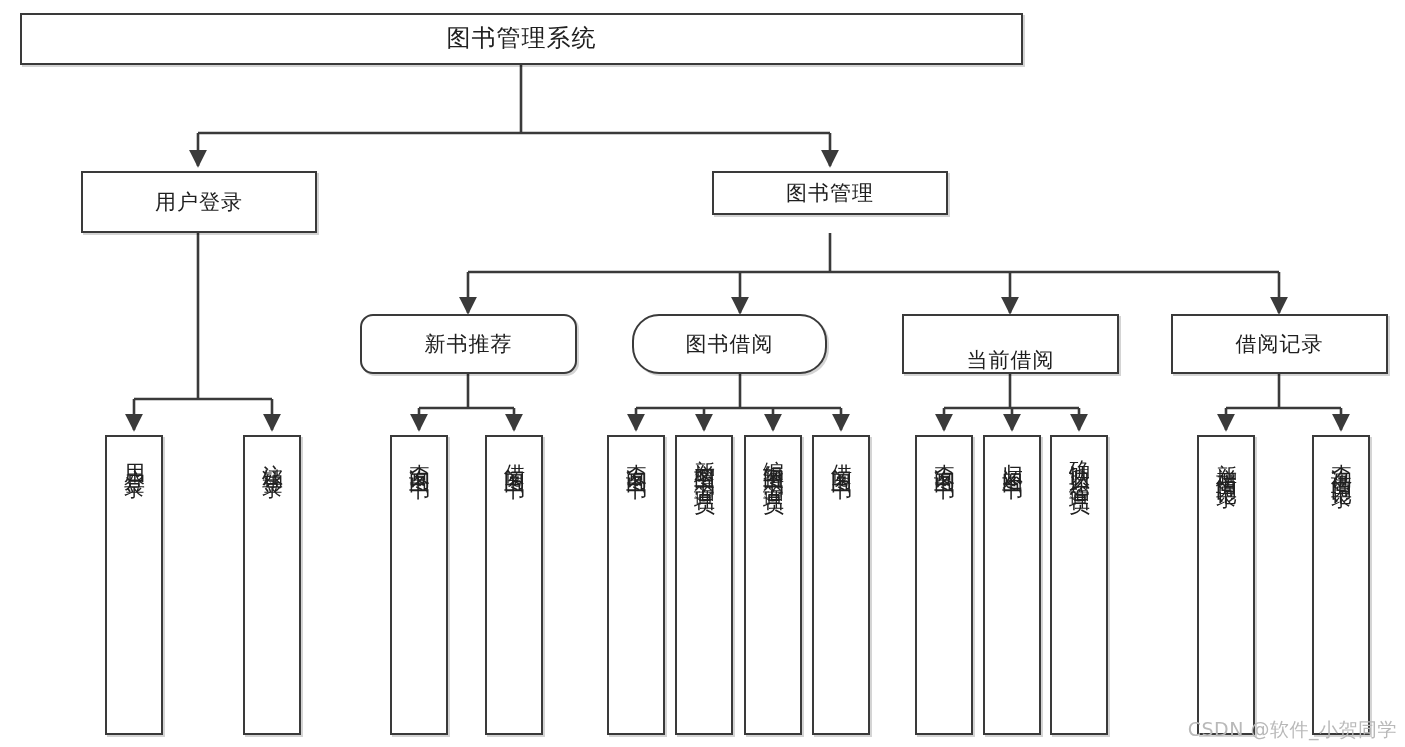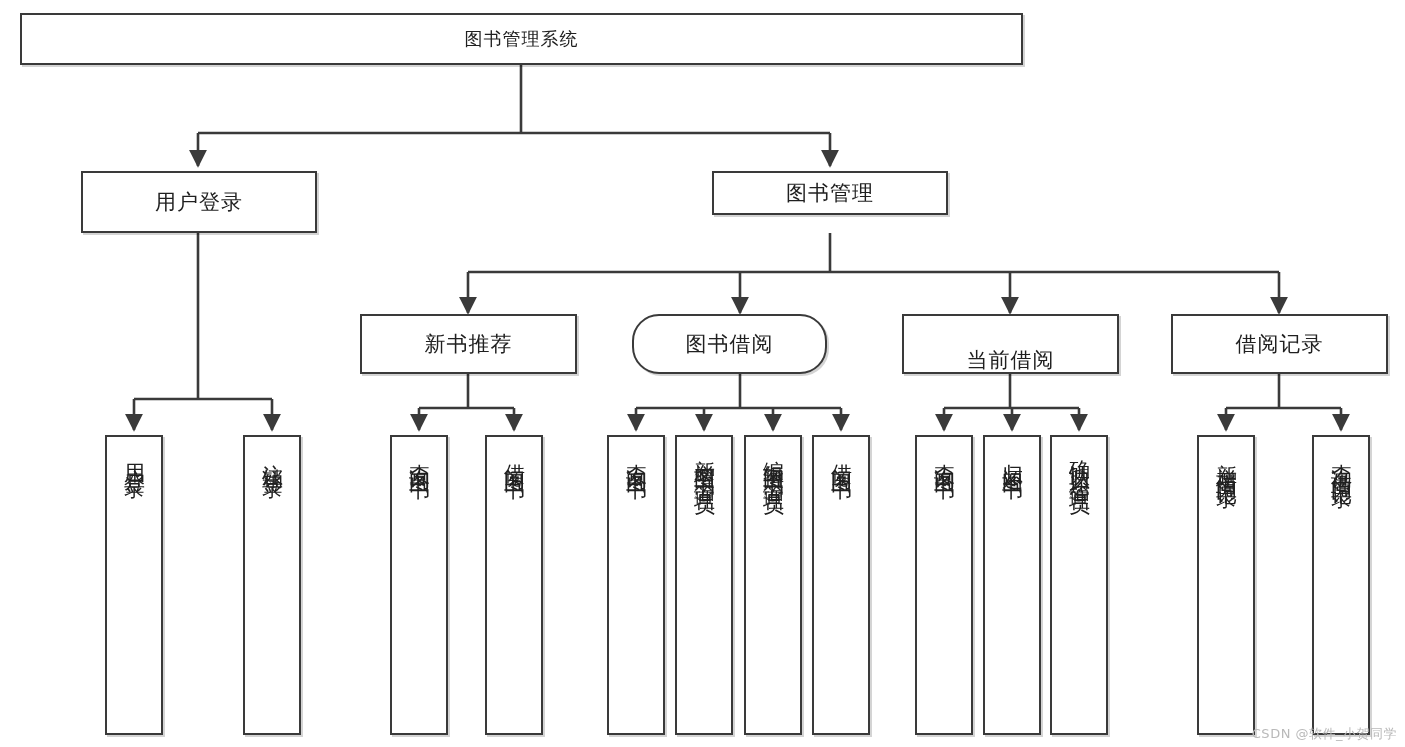--- a/index.html
+++ b/index.html
@@ -36,21 +36,21 @@
   }
   .node .label{
     font-size:21px;
     line-height:1.15;
     letter-spacing:1px;
     color:#202020;
     white-space:nowrap;
     text-align:center;
   }
   
-  .node.root .label{font-size:18px;}
+  .node.root .label{font-size:24px;}
   .node.branch .label{font-size:21px;}
 
   
   .node.leaf{
     align-items:flex-start;
     justify-content:center;
     padding-top:10px;
   }
   .node.leaf .label{
     writing-mode:vertical-rl;
@@ -62,21 +62,21 @@
     margin:0 auto;
   }
   
   .node.leaf.tall{padding-top:6px;}
 
   
   #watermark{
     position:absolute;
     right:8px;
     bottom:4px;
-    font-size:13px;
+    font-size:19px;
     color:#b9b9b9;
     letter-spacing:.5px;
     z-index:5;
     white-space:nowrap;
     user-select:none;
   }
 </style>
 </head>
 <body>
 
@@ -137,21 +137,21 @@
   </div>
 
   <div class="node branch" style="left:81px; top:171px; width:236px; height:62px;">
     <span class="label">用户登录</span>
   </div>
 
   <div class="node branch" style="left:712px; top:171px; width:236px; height:44px;">
     <span class="label">图书管理</span>
   </div>
 
-  <div class="node branch" style="left:360px; top:314px; width:217px; height:60px;">
+  <div class="node branch" style="left:360px; top:314px; width:217px; height:60px;border-radius:13px;">
     <span class="label">新书推荐</span>
   </div>
 
   <div class="node branch" style="left:632px; top:314px; width:195px; height:60px;border-radius:27px;">
     <span class="label">图书借阅</span>
   </div>
 
   <div class="node branch" style="left:902px; top:314px; width:217px; height:60px;align-items:flex-end;">
     <span class="label">当前借阅</span>
   </div>

